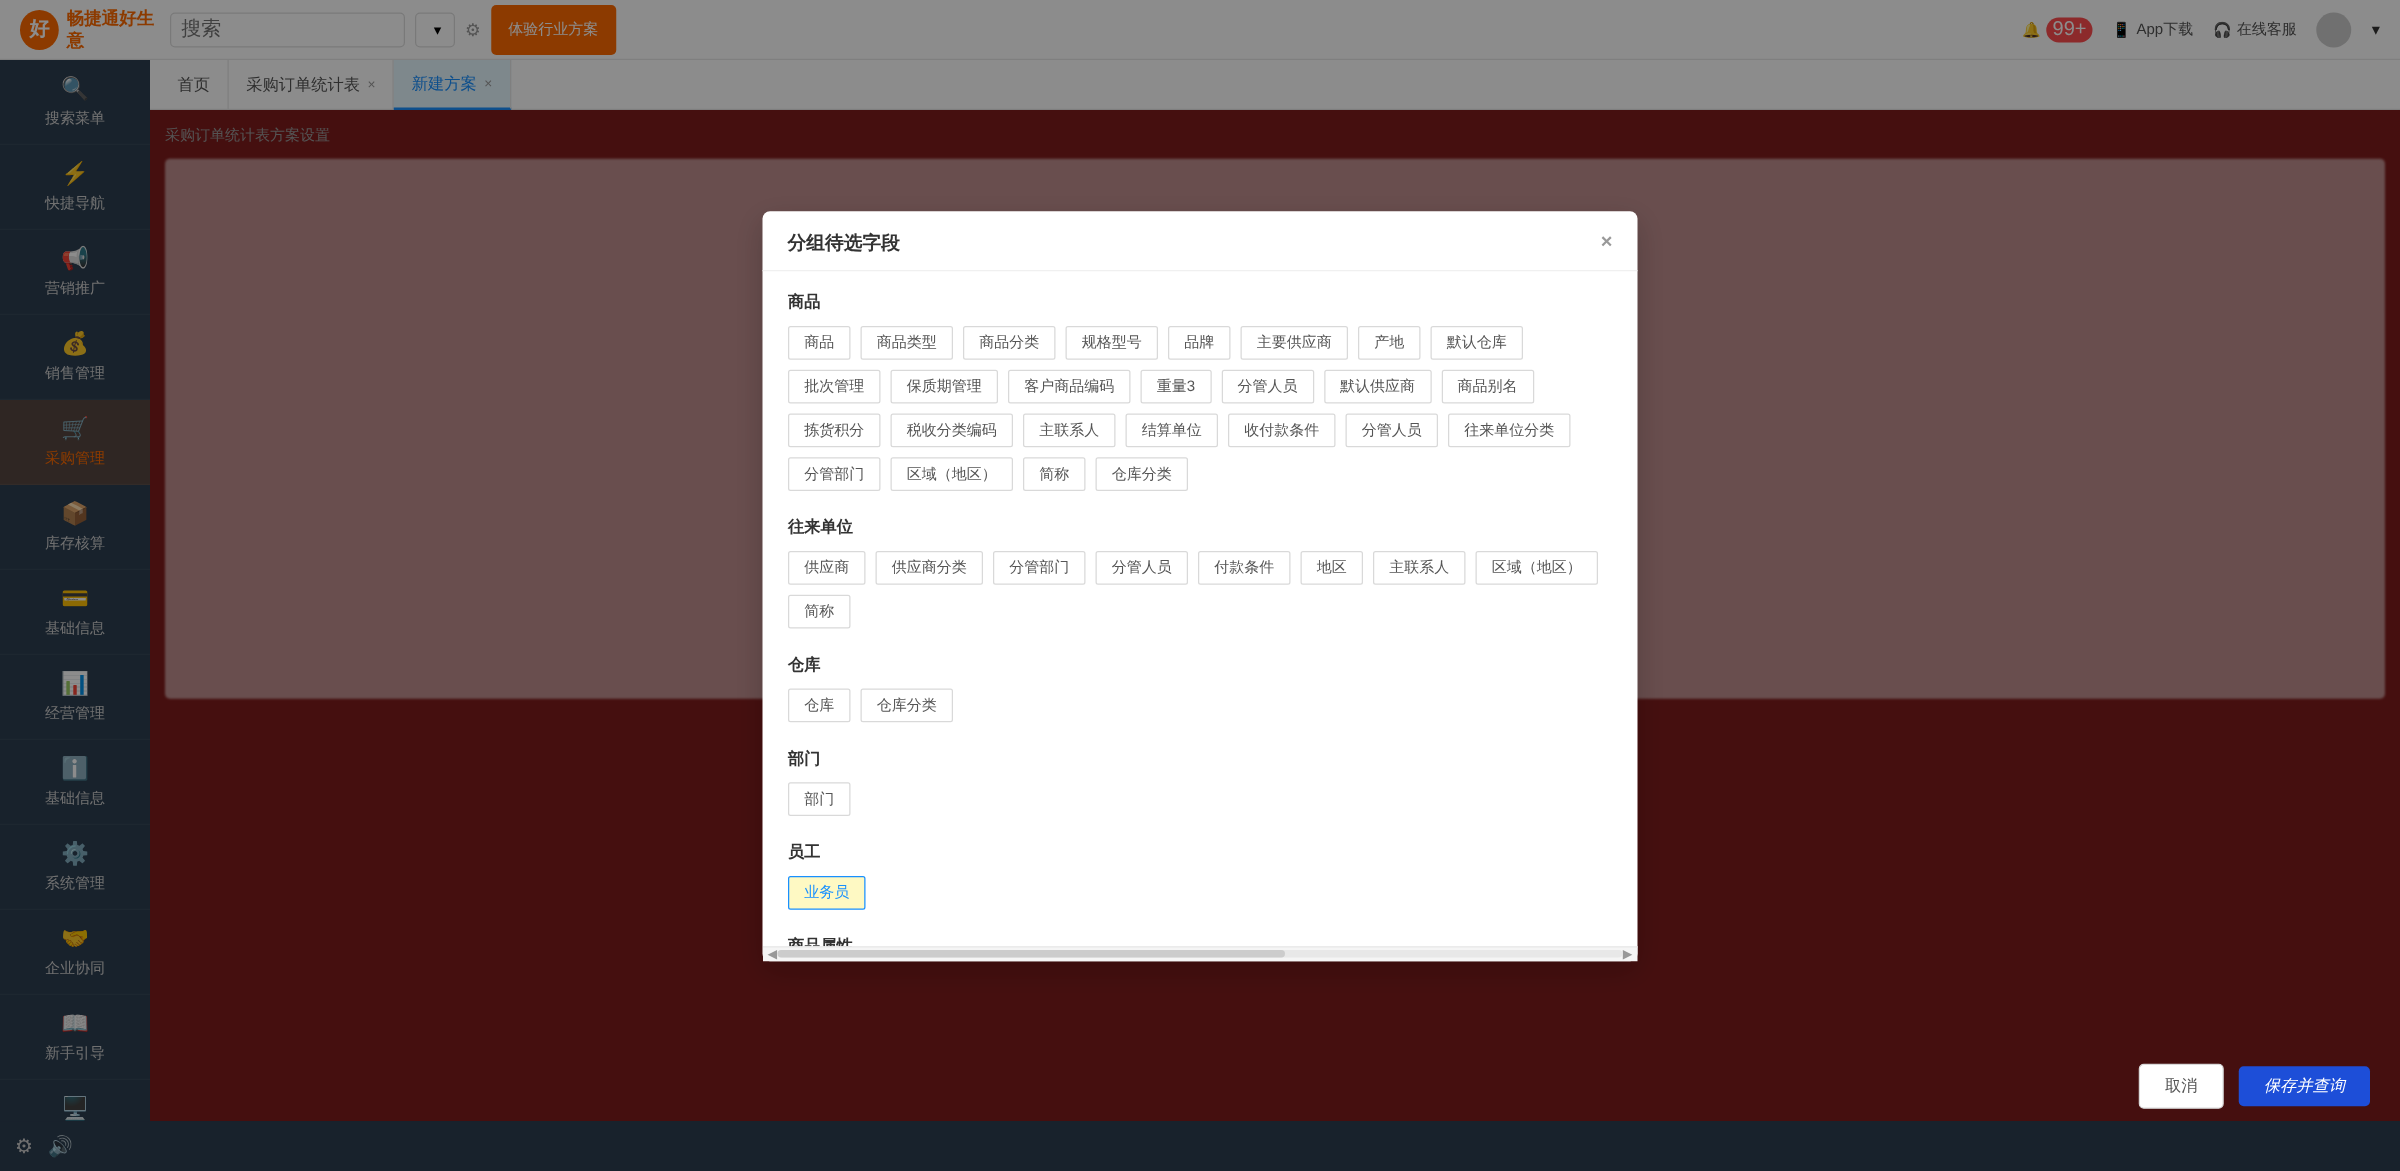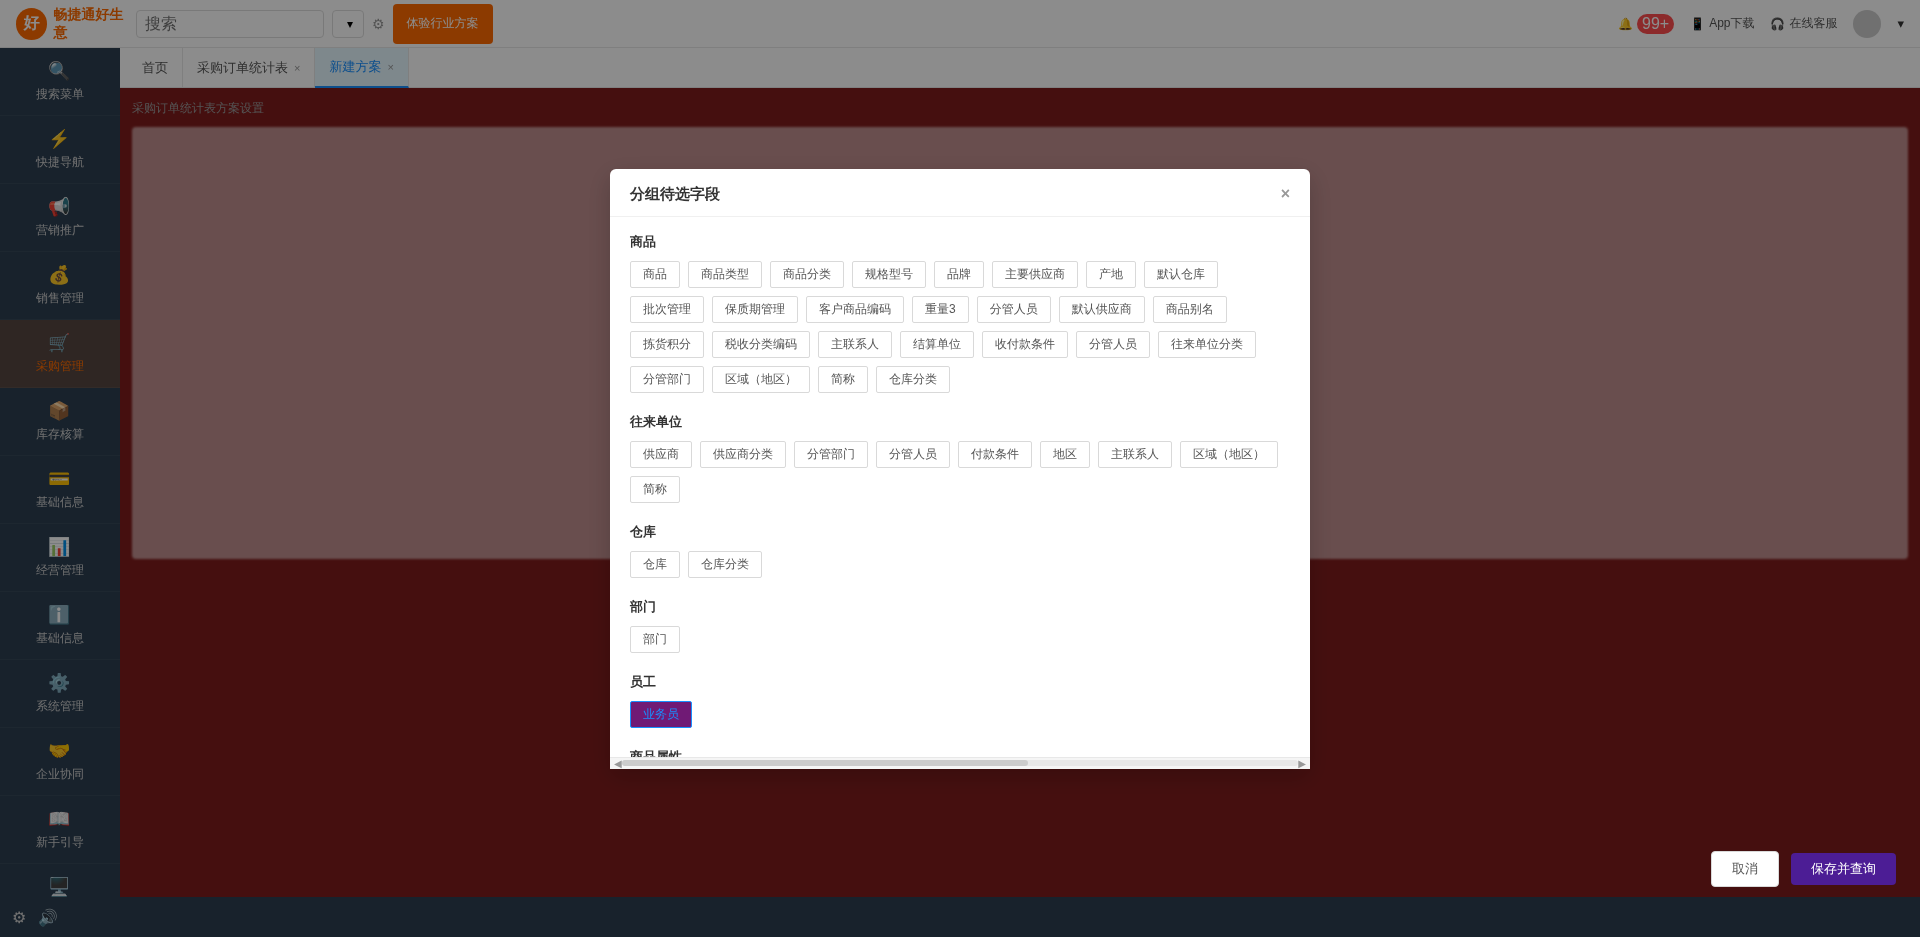--- a/index.html
+++ b/index.html
@@ -229,21 +229,21 @@
     }
     .field-tag {
       border: 1px solid #d9d9d9;
       border-radius: 2px;
       padding: 4px 12px;
       font-size: 12px;
       color: #555;
       cursor: pointer;
       background: white;
     }
-    .field-tag.selected { border-color: #1890ff; color: #1890ff; background: #701a75; }
+    .field-tag.selected { border-color: #1890ff; color: #1890ff; background: #fef9c3; }
 
     
     .modal-scrollbar {
       height: 12px;
       background: #f5f5f5;
       border-top: 1px solid #e8e8e8;
       display: flex;
       align-items: center;
       padding: 0 4px;
     }
@@ -283,24 +283,25 @@
       background: white;
       cursor: pointer;
       font-size: 13px;
       color: #555;
     }
     .confirm-btn {
       height: 32px;
       padding: 0 20px;
       border: none;
       border-radius: 4px;
-      background: #4c1d95;
+      background: #1d4ed8;
       color: white;
       cursor: pointer;
       font-size: 13px;
+      font-style: italic;
     }
   </style>
 </head>
 <body>
 
 <div class="top-header">
   <div class="logo-area">
     <div class="logo-icon">好</div>
     <span>畅捷通好生意</span>
   </div>

